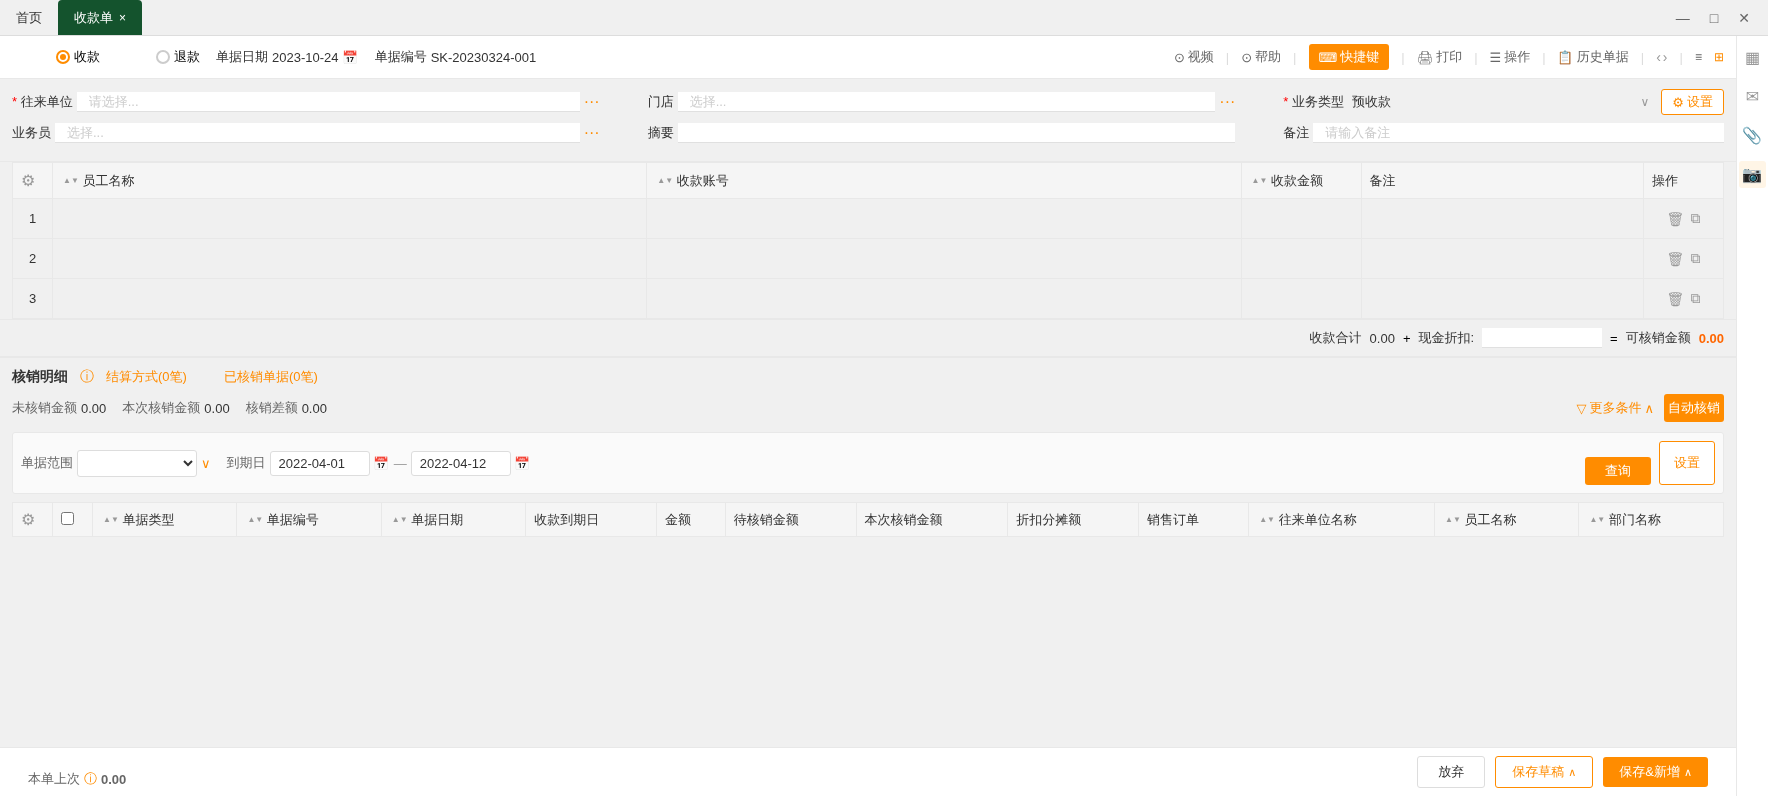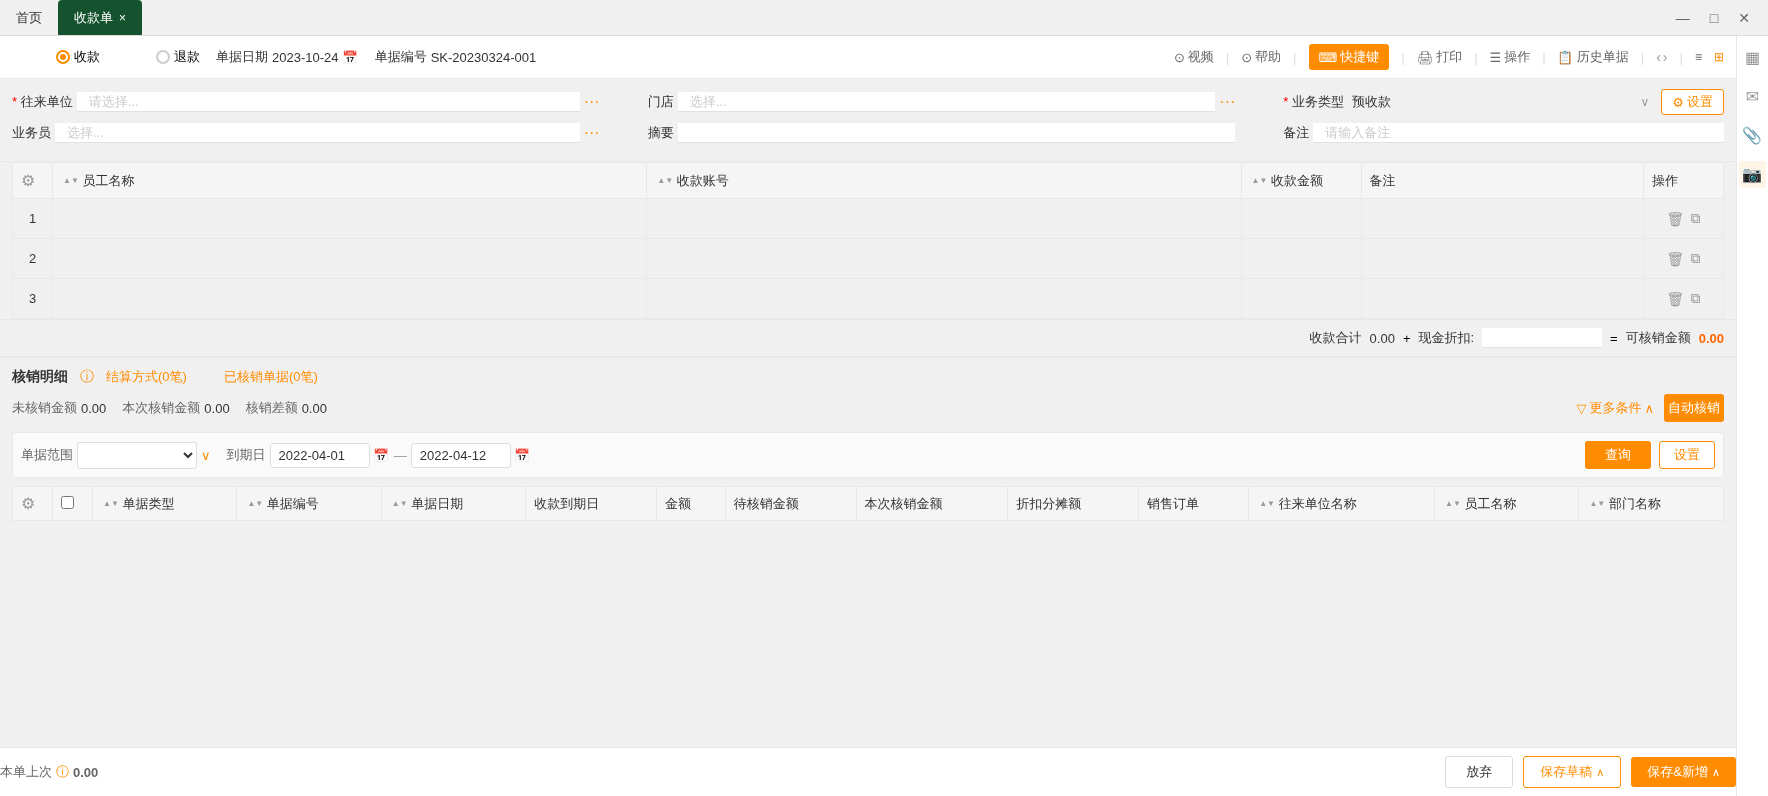--- a/index.html
+++ b/index.html
@@ -125,37 +125,37 @@
       outline: none; min-width: 120px; color: #333;
     }
     .filter-input {
       border: 1px solid #ddd; border-radius: 3px; padding: 4px 8px; background: #fff;
       outline: none; width: 100px; color: #333;
     }
     .date-sep { color: #999; }
     .cal-icon { color: #ff8c00; cursor: pointer; }
     .query-btn {
       background: #ff8c00; color: #fff; border: none; border-radius: 3px;
-      padding: 5px 20px; cursor: pointer; font-size: 13px;
+      padding: 5px 20px; cursor: pointer; font-size: 13px; margin-top: 16px;
     }
     .set-btn {
       border: 1px solid #ff8c00; color: #ff8c00; background: #fff; border-radius: 3px;
       padding: 4px 14px; cursor: pointer; font-size: 13px;
     }
     
     .verify-table { width: 100%; border-collapse: collapse; }
     .verify-table thead tr { background: #f5f5f5; }
     .verify-table th {
       padding: 7px 8px; text-align: left; font-weight: normal; color: #333;
       border: 1px solid #e8e8e8; white-space: nowrap; font-size: 13px;
     }
     
     
     .footer {
-      display: flex; align-items: center; padding: 8px 0; background: #fff;
+      display: flex; align-items: flex-end; padding: 8px 28px; background: #fff;
       border-top: 1px solid #e8e8e8; gap: 16px;
     }
     .footer-info { display: flex; align-items: center; gap: 4px; color: #666; font-size: 13px; }
     .footer-right { margin-left: auto; display: flex; align-items: center; gap: 10px; }
     .discard-btn {
       border: 1px solid #ddd; color: #333; background: #fff; border-radius: 3px;
       padding: 6px 20px; cursor: pointer; font-size: 13px;
     }
     .save-draft-btn {
       border: 1px solid #ff8c00; color: #ff8c00; background: #fff; border-radius: 3px;

